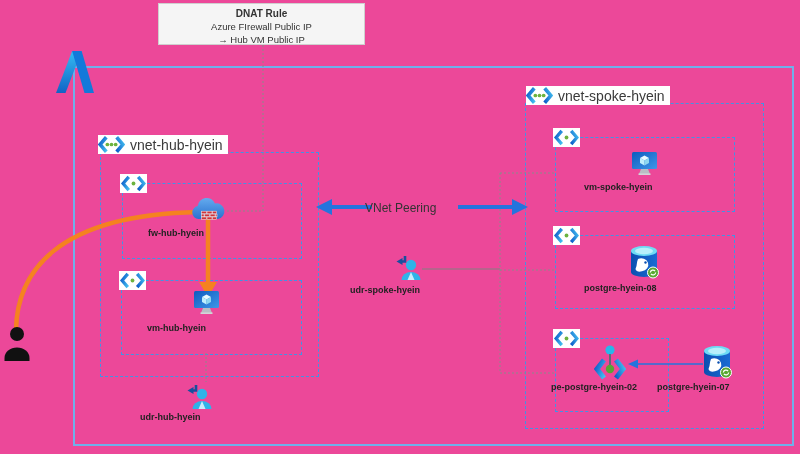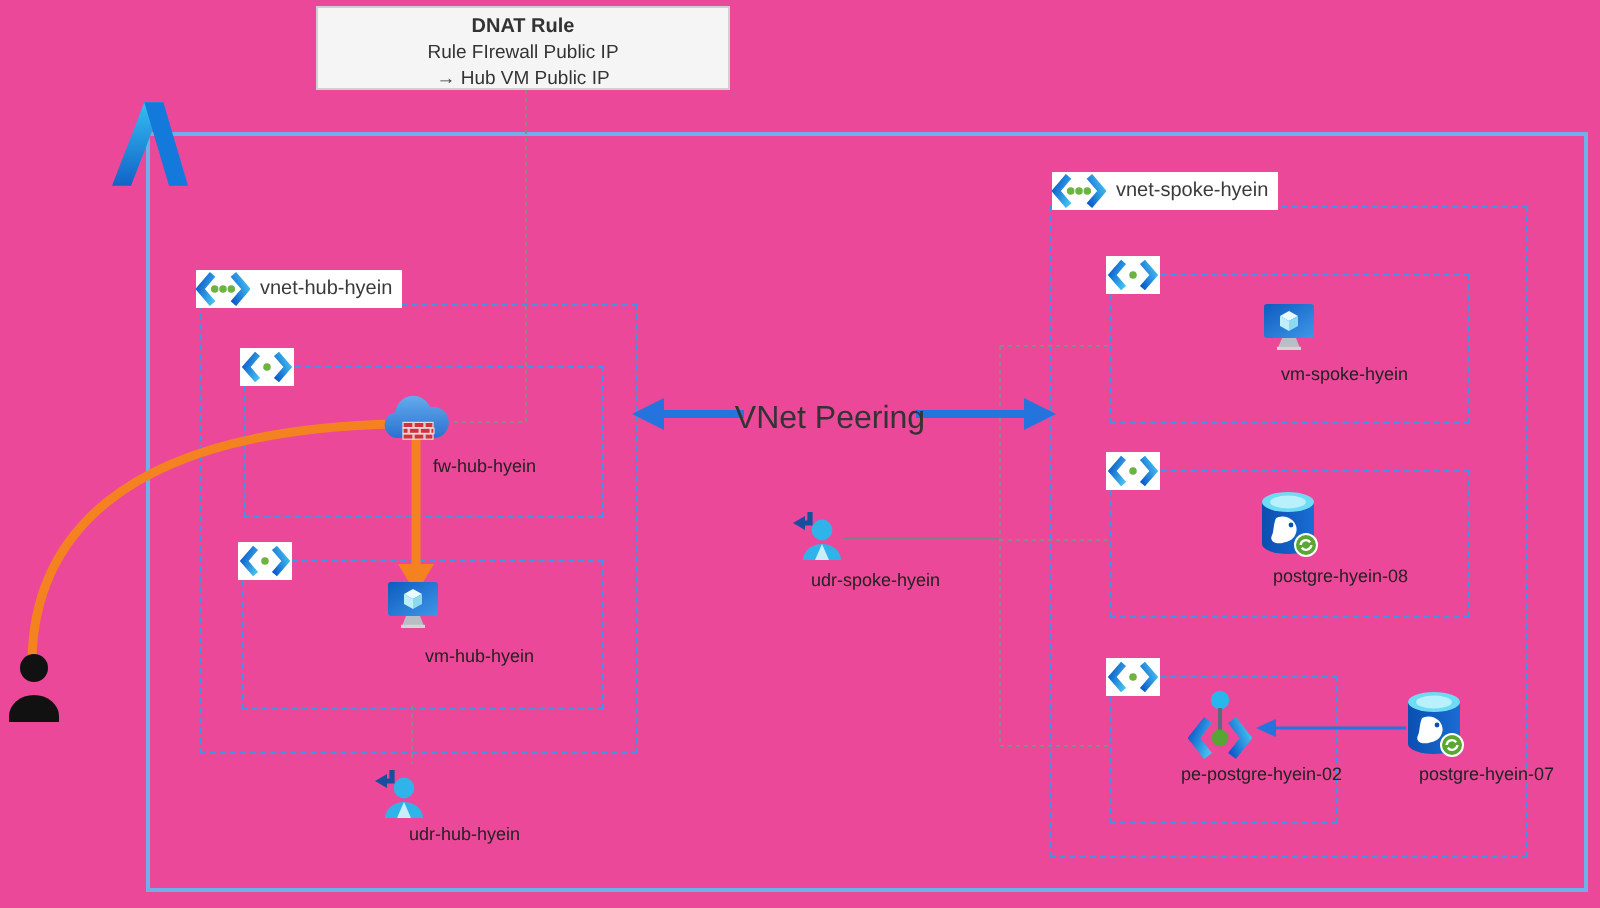--- a/index.html
+++ b/index.html
@@ -17,23 +17,23 @@
   .sub-vmspoke{left:555px;top:137px;width:178px;height:73px;}
   .sub-pg1{left:555px;top:235px;width:178px;height:72px;}
   .sub-pe{left:555px;top:338px;width:112px;height:72px;}
   
   .dnat{left:158px;top:3px;width:207px;height:42px;background:#f5f5f5;
         border:1px solid #cfcfcf;text-align:center;color:#333;
         font-size:9.5px;line-height:13px;padding-top:3px;box-sizing:border-box;}
   .dnat b{font-size:10px;}
   
   .vnet-label{display:flex;align-items:center;gap:5px;background:#fff;
-              padding:0 5px 0 0;font-size:10px;color:#3a3a3a;white-space:nowrap;}
-  .node-label{font-size:9px;color:#222;text-align:right;white-space:nowrap;}
-  .peer-label{font-size:16px;color:#333;text-align:center;}
+              padding:0 5px 0 0;font-size:14px;color:#3a3a3a;white-space:nowrap;}
+  .node-label{font-size:9px;color:#222;text-align:left;white-space:nowrap;font-weight:bold;}
+  .peer-label{font-size:12px;color:#333;text-align:left;}
   .subicon-wrap{background:#fff;line-height:0;padding:1px;}
 </style>
 </head>
 <body>
 
 <svg width="0" height="0" style="position:absolute" aria-hidden="true">
   <defs>
     <linearGradient id="gBr" x1="0" y1="0" x2="1" y2="1">
       <stop offset="0" stop-color="#0b59c9"></stop>
         <stop offset="1" stop-color="#45c1f0"></stop>
@@ -130,21 +130,21 @@
 
 <div class="canvas">
 
   <div class="abs z1 outer-box"></div>
   <svg class="abs z3" style="left:56px;top:50px" width="38" height="44">
       <use href="#sym-azure"></use>
     </svg>
 
   <div class="abs z3 dnat">
     <b>DNAT Rule</b><br>
-    <span>Rule FIrewall Public IP</span><br>
+    <span>Azure FIrewall Public IP</span><br>
     <span>→ Hub VM Public IP</span>
   </div>
 
   <div class="abs z1 vnet-box hub-vnet"></div>
   <div class="abs z3 vnet-label" style="left:98px;top:135px;text-align:right;">
     <svg width="27" height="19">
         <use href="#sym-vnet"></use>
       </svg>
     <span>vnet-hub-hyein</span>
   </div>

